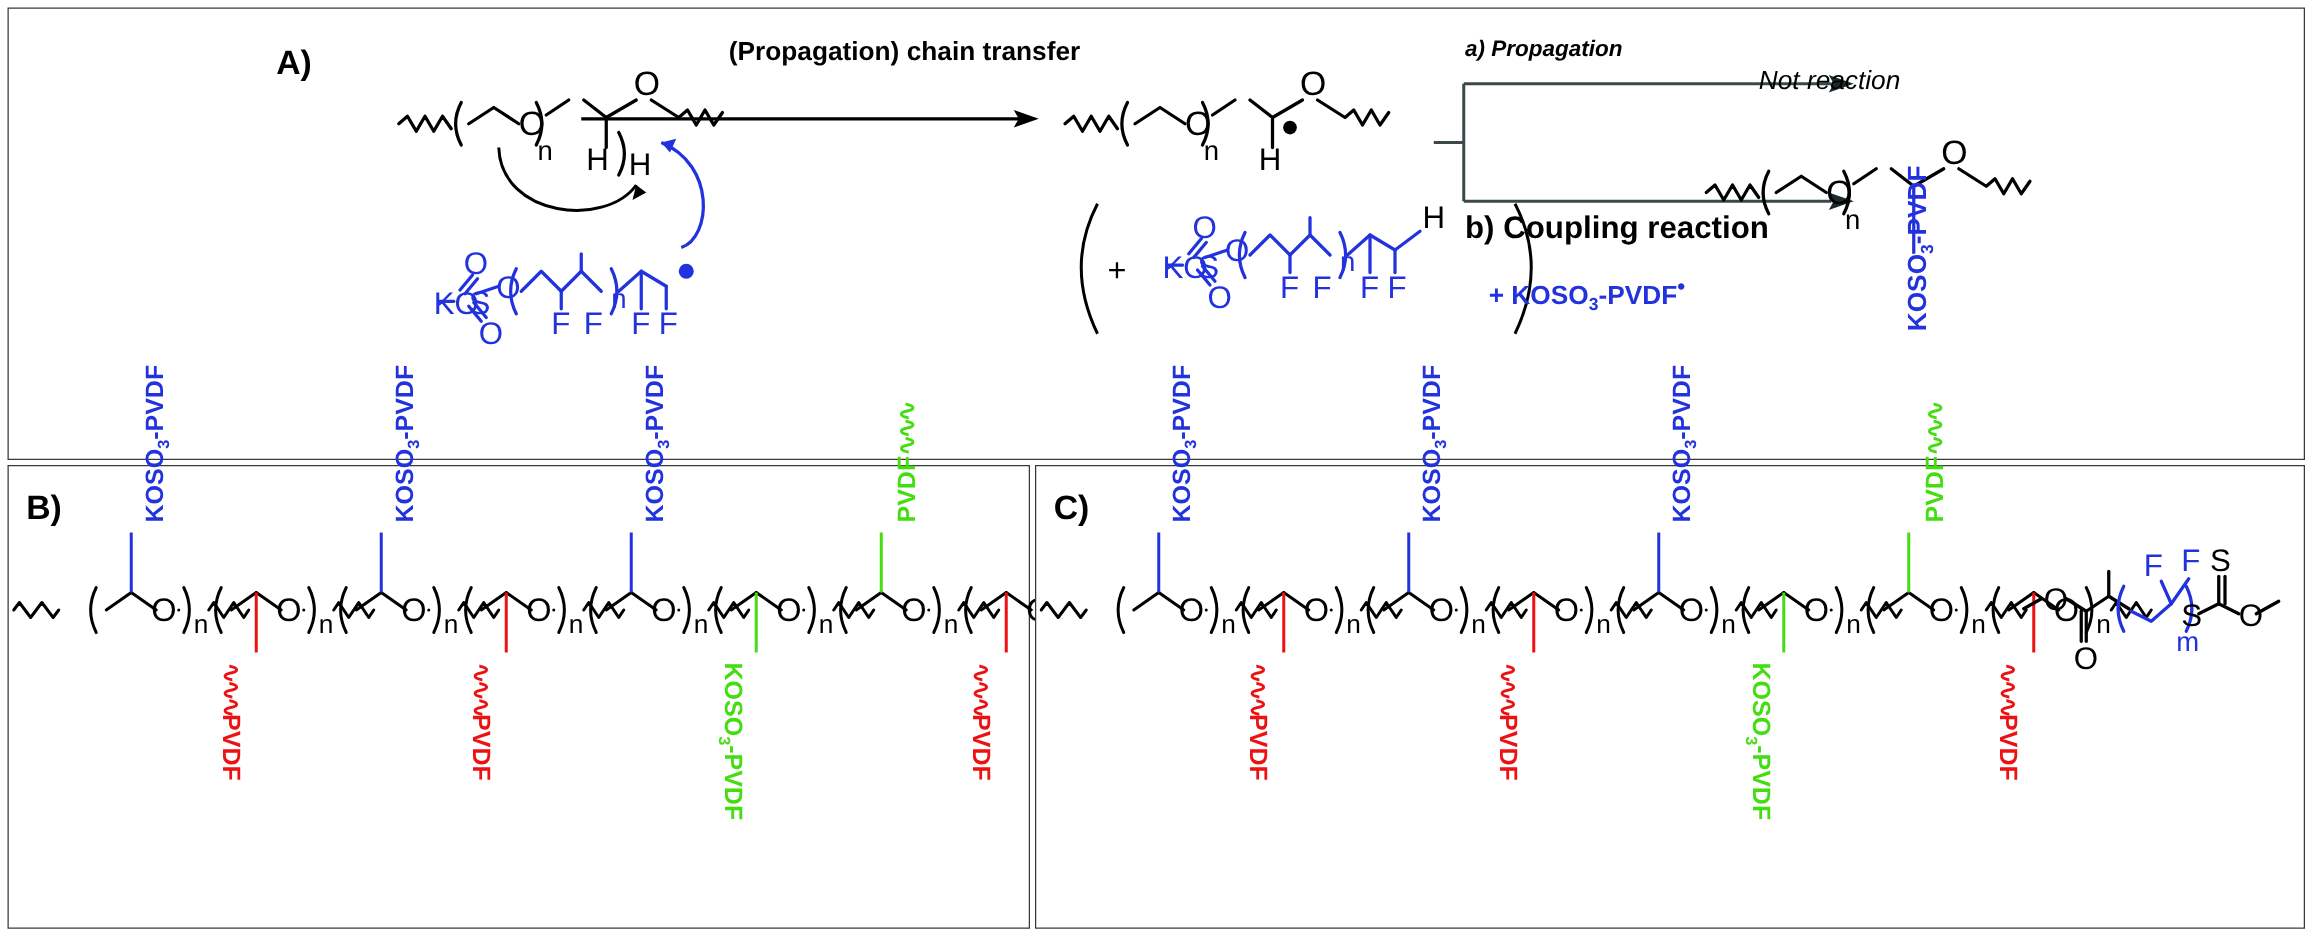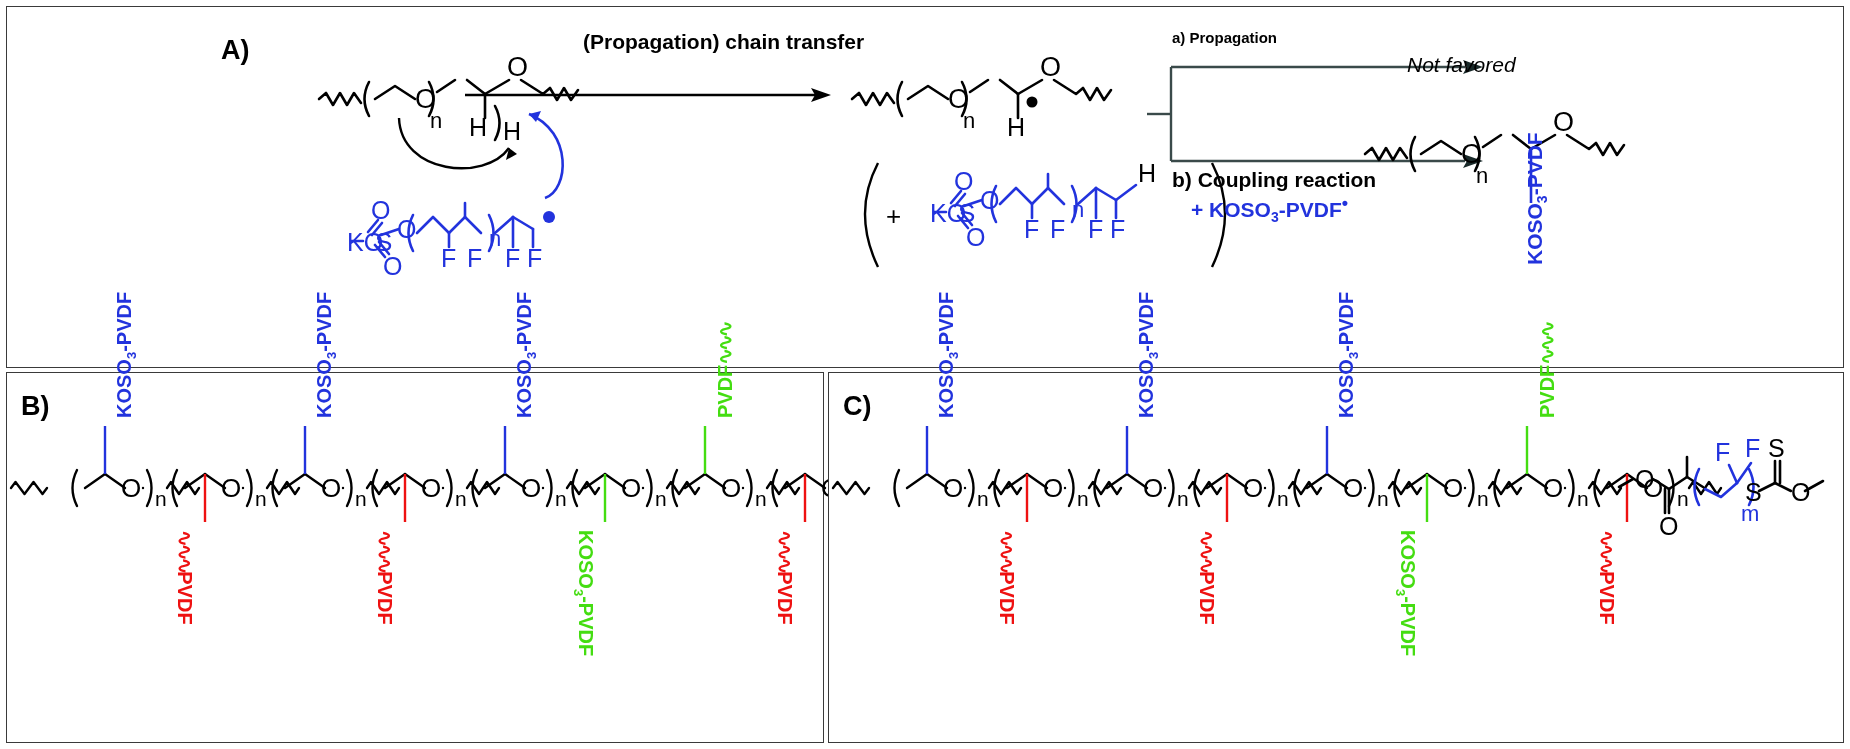--- a/index.html
+++ b/index.html
@@ -167,24 +167,24 @@
       <svg width="380" height="110" viewBox="0 0 380 110">
         <path d="M0,55 L24,55" fill="none" stroke="#3a4a4a" stroke-width="2.4"></path>
         <path d="M24,8 L24,102" fill="none" stroke="#3a4a4a" stroke-width="2.4"></path>
         <path d="M24,8 L318,8" fill="none" stroke="#3a4a4a" stroke-width="2.4"></path>
         <path d="M336,8 l-20,-7 l4,7 l-4,7 z" fill="#1a2a2a"></path>
         <path d="M24,102 L318,102" fill="none" stroke="#3a4a4a" stroke-width="2.4"></path>
         <path d="M336,102 l-20,-7 l4,7 l-4,7 z" fill="#1a2a2a"></path>
       </svg>
     </div>
 
-    <div class="txt bold" style="left:1165px;top:22px;font-size:15px;">a) Propagation</div>
-    <div class="txt ital" style="left:1400px;top:46px;font-size:21px;">Not favored</div>
-    <div class="txt bold" style="left:1165px;top:161px;font-size:21px;">b) Coupling reaction</div>
-    <div class="txt bold blue" style="left:1184px;top:186px;font-size:21px;">
+    <div class="txt bold" style="left:1165px;top:22px;font-size:18px;font-style:italic;">a) Propagation</div>
+    <div class="txt ital" style="left:1400px;top:46px;font-size:21px;">Not reaction</div>
+    <div class="txt bold" style="left:1165px;top:161px;font-size:25px;">b) Coupling reaction</div>
+    <div class="txt bold blue" style="left:1184px;top:212px;font-size:21px;">
       <span>+ KOSO</span><sub style="font-size:14px">3</sub><span>-PVDF</span><sup style="font-size:18px">•</sup>
     </div>
 
     <div class="svgwrap" style="left:1356px;top:110px;">
       <svg width="330" height="200" viewBox="0 0 330 200">
         <g fill="none" stroke="#000" stroke-width="2.6" stroke-linecap="round" stroke-linejoin="round">
           <path d="M2,37 l7,-6 l7,12 l7,-12 l7,12 l7,-12 l7,10"></path>
           <path d="M52,20 q-9,17 0,34"></path>
           <path d="M58,37 L78,24 L98,37"></path>
           <path d="M112,20 q9,17 0,34"></path>

